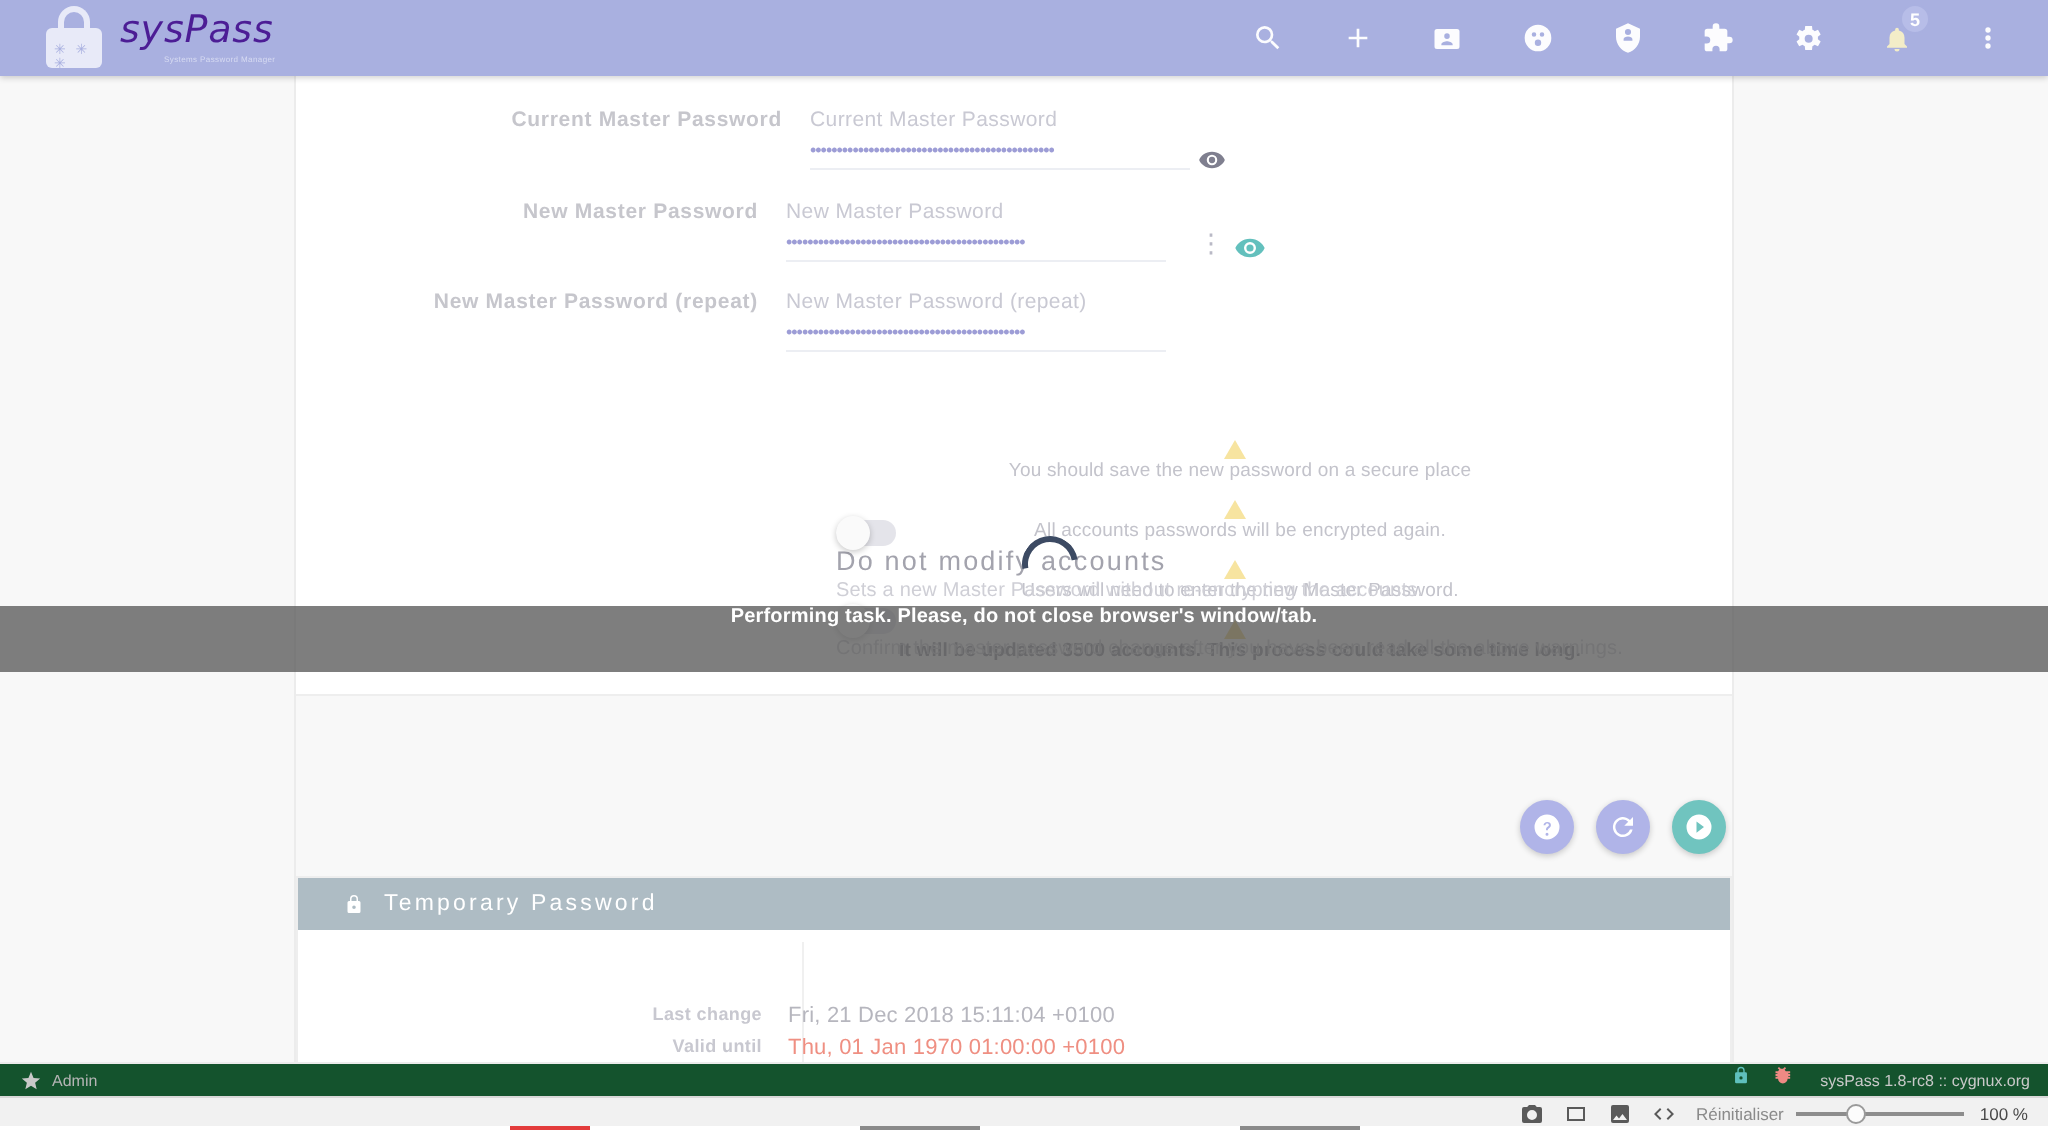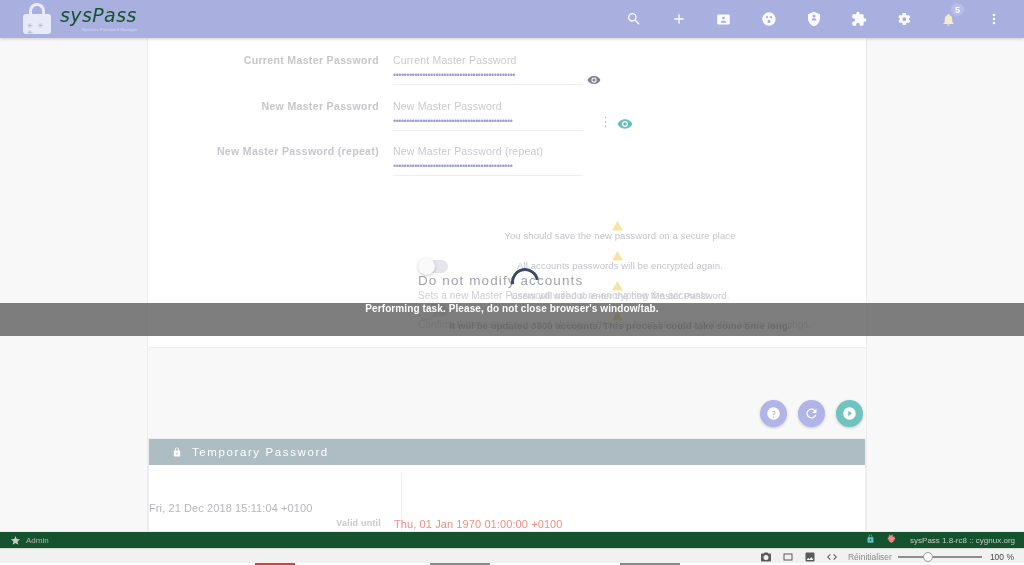--- a/index.html
+++ b/index.html
@@ -31,21 +31,21 @@
   .logo-lock .body {
     position: absolute; left: 1px; top: 12px; width: 28px; height: 20px;
     background: #e8eaf8; border-radius: 3px;
   }
   .logo-lock .stars {
     position: absolute; left: 5px; top: 20px; width: 20px;
     color: #a9b0e0; font-size: 7px; letter-spacing: 1.5px; line-height: 7px;
   }
   .brand-text { display: flex; flex-direction: column; line-height: 1; }
   .brand-title {
-    font-size: 19px; color: #14532d; font-style: italic;
+    font-size: 19px; color: #4c1d95; font-style: italic;
     letter-spacing: .4px; font-family: "DejaVu Sans", sans-serif;
   }
   .brand-sub { font-size: 4px; color: #d7dbf2; margin-top: 3px; margin-left: 22px; letter-spacing:.2px;}
 
   .appbar-actions { margin-left: auto; display: flex; align-items: center; gap: 0px; padding-right: 8px; }
   .abtn {
     width: 45px; height: 38px; display: flex; align-items: center; justify-content: center;
     position: relative; cursor: pointer;
   }
   .abtn svg { fill: #ffffff; opacity: .97; }
@@ -250,21 +250,21 @@
       </div>
     </div>
   </div>
 
   <div class="page">
     <div class="col-left"></div>
     <div class="col-right"></div>
 
     <div class="card" id="card-master">
 
-      <div class="form-row" style="top:16px; left:0;">
+      <div class="form-row" style="top:16px; left:12px;">
         <div class="f-label">Current Master Password</div>
         <div class="f-field">
           <div class="f-caption">Current Master Password</div>
           <div class="dots">••••••••••••••••••••••••••••••••••••••••••••••</div>
           <div class="f-underline"></div>
           <div class="eye" style="left:193px; top:18px; width:16px; height:16px;">
             <svg width="14" height="14" viewBox="0 0 24 24">
                 <path d="M12 5C6.5 5 2.2 8.6 1 12c1.2 3.4 5.5 7 11 7s9.8-3.6 11-7c-1.2-3.4-5.5-7-11-7zm0 11.5A4.5 4.5 0 1 1 12 7.5a4.5 4.5 0 0 1 0 9zm0-7.2a2.7 2.7 0 1 0 0 5.4 2.7 2.7 0 0 0 0-5.4z"></path>
               </svg>
           </div>
@@ -374,20 +374,21 @@
           <svg width="12" height="14" viewBox="0 0 24 24">
               <path d="M17 9h-1V7a4 4 0 0 0-8 0v2H7a1.5 1.5 0 0 0-1.5 1.5v9A1.5 1.5 0 0 0 7 21h10a1.5 1.5 0 0 0 1.5-1.5v-9A1.5 1.5 0 0 0 17 9zm-5 8a1.8 1.8 0 1 1 0-3.6A1.8 1.8 0 0 1 12 17zm2.5-8h-5V7a2.5 2.5 0 0 1 5 0v2z"></path>
             </svg>
         </span>
         <span class="tp-title">Temporary Password</span>
       </div>
       <div class="tp-body">
         <div class="tp-divider"></div>
 
         <div class="tp-row" style="top:37px; left:0;">
+          <div class="tp-lab">Last change</div>
           <div class="tp-val">Fri, 21 Dec 2018 15:11:04 +0100</div>
         </div>
         <div class="tp-row" style="top:53px; left:0;">
           <div class="tp-lab">Valid until</div>
           <div class="tp-val red">Thu, 01 Jan 1970 01:00:00 +0100</div>
         </div>
         <div class="tp-row" style="top:69px; left:0;">
           <div class="tp-lab">Attempts</div>
           <div class="tp-val">0/50</div>
         </div>

